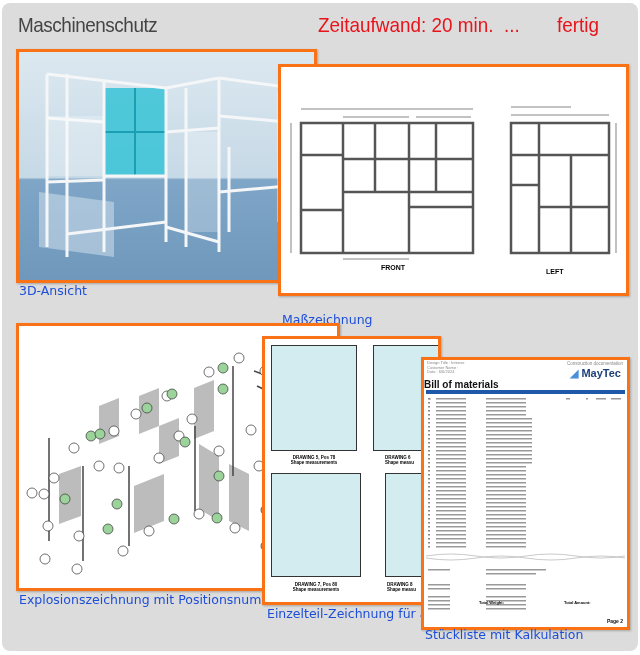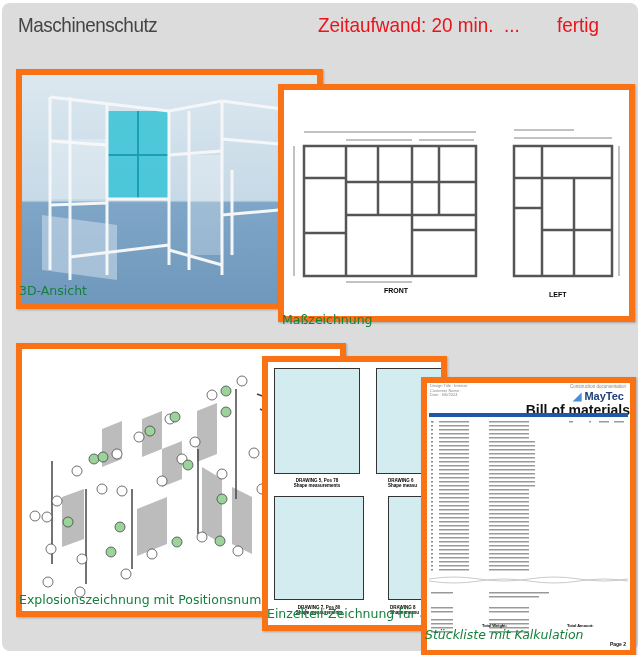--- a/index.html
+++ b/index.html
@@ -1,31 +1,31 @@
 <!DOCTYPE html>
 <html><head>
 <meta charset="utf-8">
 <style>
   html,body{margin:0;padding:0;background:#ffffff;}
   body{width:640px;height:655px;position:relative;overflow:hidden;font-family:"Liberation Sans",sans-serif;}
   .frame{position:absolute;left:2px;top:3px;width:636px;height:648px;background:#dcdcdc;border-radius:8px;}
   .title{position:absolute;left:16px;top:10px;font-size:21px;color:#444;letter-spacing:-0.5px;transform:scaleX(0.9);transform-origin:left;}
   .status{position:absolute;left:316px;top:10px;font-size:21px;color:#e8141c;transform:scaleX(0.9);transform-origin:left;white-space:pre;}
   .status2{position:absolute;left:555px;top:10px;font-size:21px;color:#e8141c;transform:scaleX(0.9);transform-origin:left;}
-  .caption{position:absolute;font-family:"DejaVu Sans",sans-serif;font-size:12.5px;color:#15803d;line-height:17px;}
-  .panel{position:absolute;background:#fff;border:6px solid #f97316;box-shadow:1px 1px 2px rgba(0,0,0,.25);overflow:hidden;margin-top:20px;}
+  .caption{position:absolute;font-family:"DejaVu Sans",sans-serif;font-size:12.5px;color:#1d4ed8;line-height:17px;}
+  .panel{position:absolute;background:#fff;border:3px solid #f97316;box-shadow:1px 1px 2px rgba(0,0,0,.25);overflow:hidden;}
   
   .p3d{left:16px;top:49px;width:295px;height:228px;background:linear-gradient(#dce8f0 0%,#c6d9e6 55%,#7fa6c7 56%,#6f98bc 100%);}
   
   .pdim{left:278px;top:64px;width:345px;height:226px;}
   .pexpl{left:16px;top:323px;width:318px;height:262px;}
   .pshape{left:262px;top:336px;width:173px;height:263px;}
   .pbom{left:421px;top:357px;width:203px;height:267px;font-size:4px;}
   svg{display:block;}
-  .bom-title{position:absolute;left:0;top:19px;width:100%;text-align:right;font-weight:bold;font-size:14px;color:#111;}
+  .bom-title{position:absolute;left:0;top:19px;width:100%;text-align:left;font-weight:bold;font-size:10px;color:#111;}
   .bom-bar{position:absolute;left:2px;top:30px;right:2px;height:4px;background:#1e58a8;}
   .logo{position:absolute;right:6px;top:7px;font-size:11px;color:#1d3f7a;font-weight:bold;}
   .doc{position:absolute;right:4px;top:1px;font-size:4.5px;color:#888;}
   .meta{position:absolute;left:3px;top:1px;font-size:4px;color:#888;line-height:4.5px;}
   .page{position:absolute;right:4px;bottom:3px;font-size:5px;font-weight:bold;color:#111;}
 </style>
 </head>
 <body>
 
 <div class="frame">
@@ -360,13 +360,13 @@
       <rect x="2" y="208" width="22" height="1.5"></rect>
         <rect x="60" y="208" width="40" height="1.5"></rect>
         <rect x="2" y="212" width="22" height="1.5"></rect>
         <rect x="60" y="212" width="40" height="1.5"></rect>
     </g>
   </svg>
   <div style="position:absolute;left:55px;bottom:22px;font-size:4px;font-weight:bold;">Total Weight:</div>
   <div style="position:absolute;left:140px;bottom:22px;font-size:4px;font-weight:bold;">Total Amount:</div>
   <div class="page">Page 2</div>
 </div>
-<div class="caption" style="left:425px;top:626px;font-style:italic;">Stückliste mit Kalkulation</div>
+<div class="caption" style="left:425px;top:626px;">Stückliste mit Kalkulation</div>
 
 </body></html>

